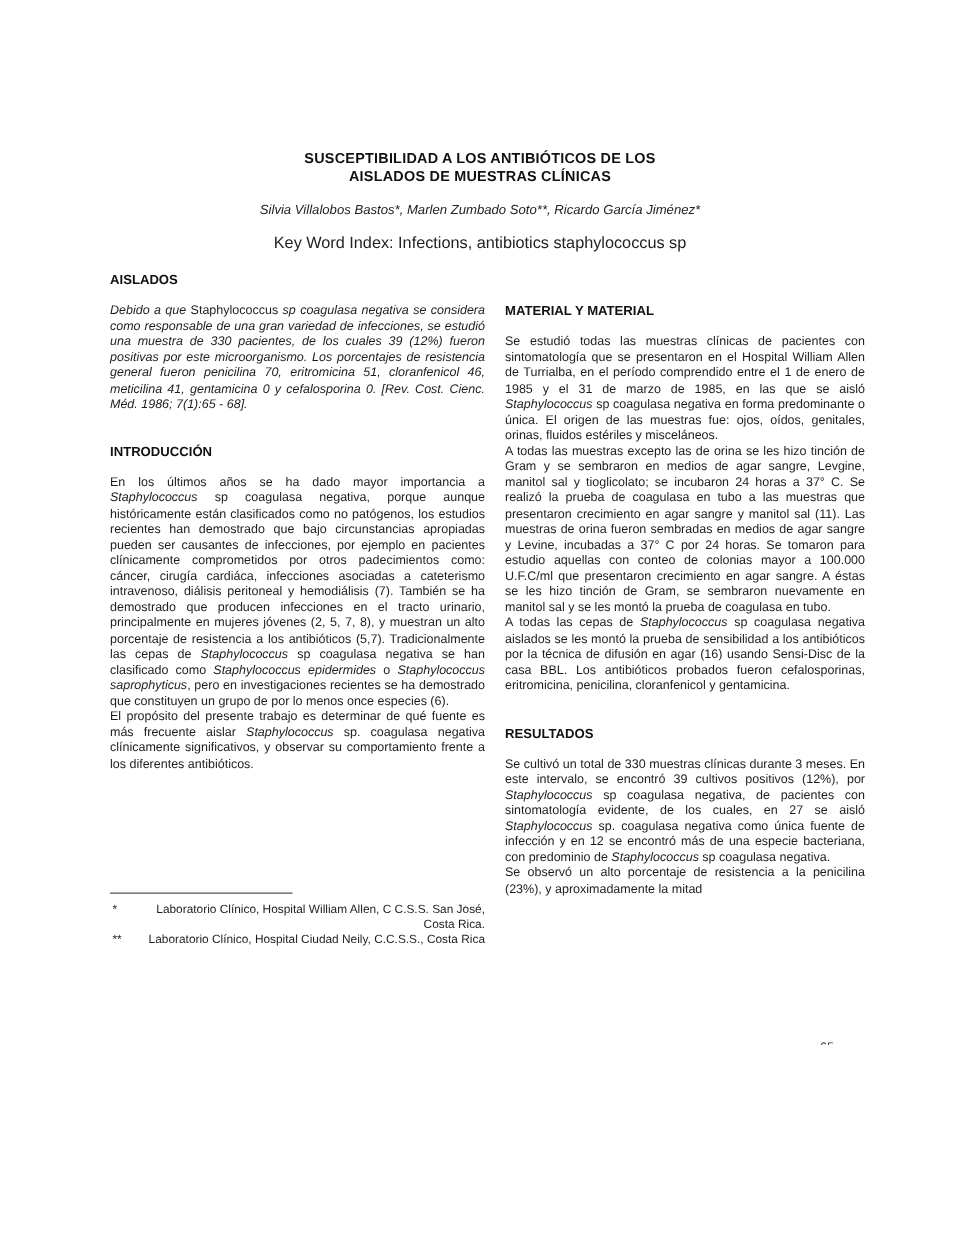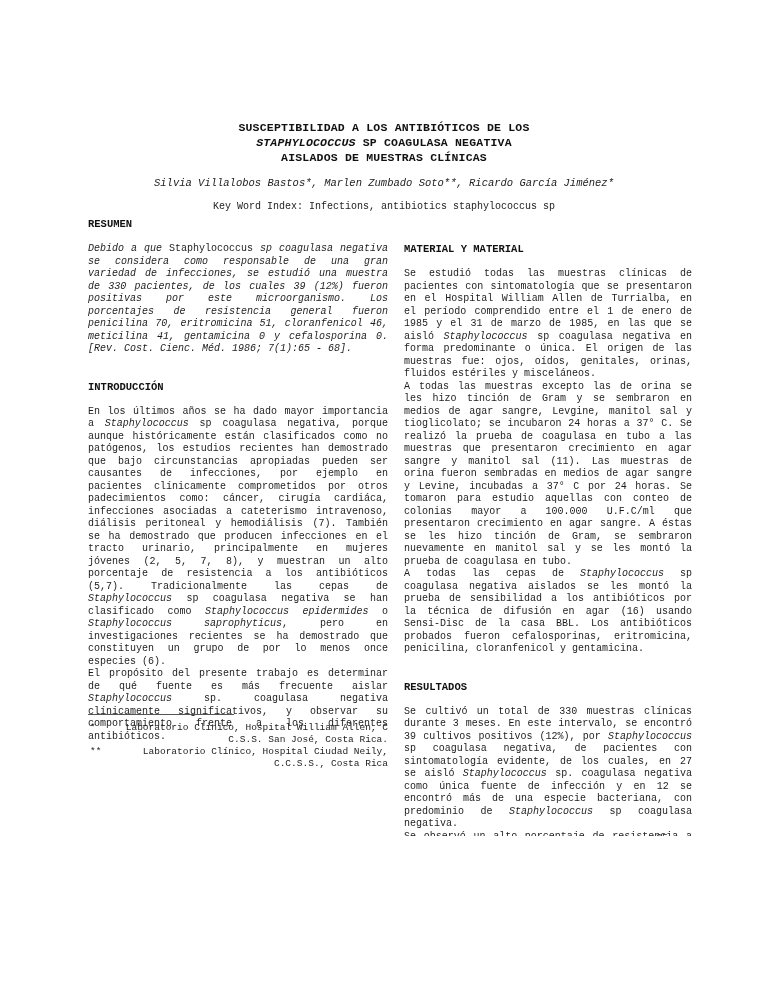--- a/index.html
+++ b/index.html
@@ -1,21 +1,21 @@
 <!DOCTYPE html>
 <html><head>
 <meta charset="utf-8">
 <style>
   html, body { margin: 0; padding: 0; background: #ffffff; }
   .page {
     position: relative;
     width: 768px;
     height: 836px;
     background: #ffffff;
-    font-family: Liberation Mono, monospace;
+    font-family: Liberation Sans, sans-serif;
     color: #1d1d1d;
     overflow: hidden;
   }
   .header {
     position: absolute;
     top: 120px;
     left: 0;
     width: 768px;
     text-align: center;
   }
@@ -27,21 +27,21 @@
     letter-spacing: 0.2px;
   }
   .authors {
     margin-top: 12px;
     font-size: 10.5px;
     font-style: italic;
     color: #222;
   }
   .keywords {
     margin-top: 12px;
-    font-size: 10px;
+    font-size: 13px;
     color: #222;
   }
   .col {
     position: absolute;
     font-size: 10px;
     line-height: 12.5px;
   }
   .col-left  { left: 88px;  top: 218px; width: 300px; }
   .col-right { left: 404px; top: 243px; width: 288px; }
   .section { margin: 0 0 25px 0; }
@@ -82,30 +82,29 @@
   }
 </style>
 </head>
 <body>
 
 <div class="page">
 
   <div class="header">
     <div class="title">
         <div class="title-line"><span>SUSCEPTIBILIDAD A LOS ANTIBIÓTICOS DE LOS</span></div>
-        <div class="title-line"><span class="it">STAPHYLOCOCCUS</span><span> SP COAGULASA NEGATIVA</span></div>
         <div class="title-line"><span>AISLADOS DE MUESTRAS CLÍNICAS</span></div>
       </div>
     <div class="authors">Silvia Villalobos Bastos*, Marlen Zumbado Soto**, Ricardo García Jiménez*</div>
     <div class="keywords">Key Word Index: Infections, antibiotics staphylococcus sp</div>
   </div>
 
   <div class="col col-left">
       <div class="section">
-        <div class="sec-heading">RESUMEN</div>
+        <div class="sec-heading">AISLADOS</div>
         <p class="body-par"><span class="it">Debido a que </span><span>Staphylococcus</span><span class="it"> sp coagulasa negativa se considera como responsable de una gran variedad de infecciones, se estudió una muestra de 330 pacientes, de los cuales 39 (12%) fueron positivas por este microorganismo. Los porcentajes de resistencia general fueron penicilina 70, eritromicina 51, cloranfenicol 46, meticilina 41, gentamicina 0 y cefalosporina 0. [Rev. Cost. Cienc. Méd. 1986; 7(1):65 - 68].</span></p>
       </div>
       <div class="section">
         <div class="sec-heading">INTRODUCCIÓN</div>
         <p class="body-par"><span>En los últimos años se ha dado mayor importancia a </span><span class="it">Staphylococcus</span><span> sp coagulasa negativa, porque aunque históricamente están clasificados como no patógenos, los estudios recientes han demostrado que bajo circunstancias apropiadas pueden ser causantes de infecciones, por ejemplo en pacientes clínicamente comprometidos por otros padecimientos como: cáncer, cirugía cardiáca, infecciones asociadas a cateterismo intravenoso, diálisis peritoneal y hemodiálisis (7). También se ha demostrado que producen infecciones en el tracto urinario, principalmente en mujeres jóvenes (2, 5, 7, 8), y muestran un alto porcentaje de resistencia a los antibióticos (5,7). Tradicionalmente las cepas de </span><span class="it">Staphylococcus</span><span> sp coagulasa negativa se han clasificado como </span><span class="it">Staphylococcus epidermides</span><span> o </span><span class="it">Staphylococcus saprophyticus</span><span>, pero en investigaciones recientes se ha demostrado que constituyen un grupo de por lo menos once especies (6).</span></p>
         <p class="body-par"><span>El propósito del presente trabajo es determinar de qué fuente es más frecuente aislar </span><span class="it">Staphylococcus</span><span> sp. coagulasa negativa clínicamente significativos, y observar su comportamiento frente a los diferentes antibióticos.</span></p>
       </div>
     </div>
 
   <div class="col col-right">

